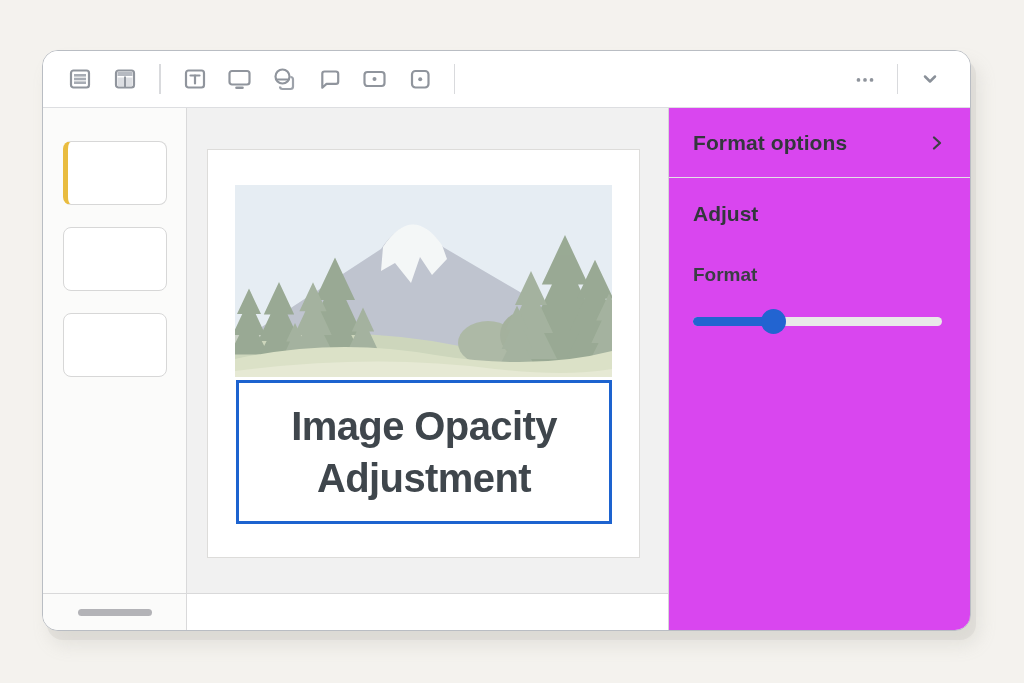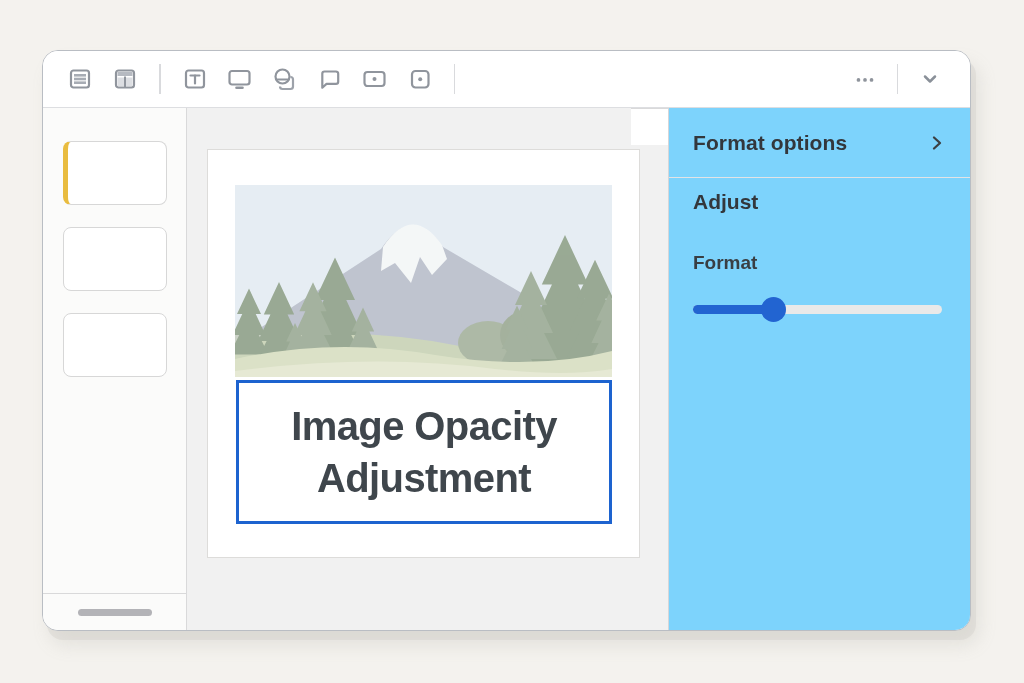--- a/index.html
+++ b/index.html
@@ -51,21 +51,21 @@
   }
   .thumb.selected { border-left:5px solid #e9bc3f; }
   .sidebar-bottom {
     height:37px; flex:0 0 37px;
     border-top:1.5px solid #d9d9da;
     display:flex; align-items:center; justify-content:center;
   }
   .pill { width:74px; height:7px; border-radius:4px; background:#b3b3b7; cursor:pointer; }
 
   
-  .canvas-col { flex:1; display:flex; flex-direction:row; background:#f1f1f1; min-width:0;text-decoration:underline; }
+  .canvas-col { flex:1; display:flex; flex-direction:column; background:#f1f1f1; min-width:0;text-decoration:underline; }
   .canvas { flex:1; position:relative; }
   .slide-card {
     position:absolute; left:20px; top:41px; width:433px; height:409px;
     background:#ffffff; border:1.5px solid #dddcda;
   }
   .slide-image { position:absolute; left:27px; top:35px; width:377px; height:192px; }
   .slide-image svg { display:block; width:100%; height:100%; }
   .textbox {
     position:absolute; left:28px; top:230px; width:376px; height:144px;
     background:#fff;
@@ -74,29 +74,29 @@
     text-align:center; padding:0 12px;
     cursor:text;
   }
   .slide-title {
     font-size:40px; font-weight:700; color:#3f464c;
     line-height:1.3; letter-spacing:-0.6px;
   }
   .canvas-bottom { height:37px; flex:0 0 37px; border-top:1.5px solid #d9d9da; background:#ffffff; }
 
   
-  .panel { width:302px; flex:0 0 302px; border-left:1.5px solid #d6d6d8; background:#7dd3fc; }
+  .panel { width:302px; flex:0 0 302px; border-left:1.5px solid #d6d6d8; background:#d946ef; }
   .panel-header {
     height:70px; display:flex; align-items:center;
     padding:0 24px; border-bottom:1.5px solid #e3e3e5; cursor:pointer;
   }
   .panel-header-label { font-size:21px; font-weight:700; color:#33373c; letter-spacing:.1px; }
   .panel-header .chev { margin-left:auto; display:flex; }
   .panel-body { padding:0 28px 0 24px; }
-  .adjust-label { margin-top:12px; font-size:21px; font-weight:700; color:#33373c; }
+  .adjust-label { margin-top:24px; font-size:21px; font-weight:700; color:#33373c; }
   .opacity-label { margin-top:38px; font-size:19px; font-weight:700; color:#393e43; }
   .slider { margin-top:23px; position:relative; height:25px; cursor:pointer; }
   .slider-track { position:absolute; top:8px; left:0; right:0; height:9px; border-radius:5px; background:#e9e9e9; }
   .slider-fill  { position:absolute; top:8px; left:0; height:9px; border-radius:5px; background:#2264d1; }
   .slider-thumb {
     position:absolute; top:0; width:25px; height:25px; border-radius:50%;
     background:#2264d1; cursor:grab;
   }
 </style>
 </head>

